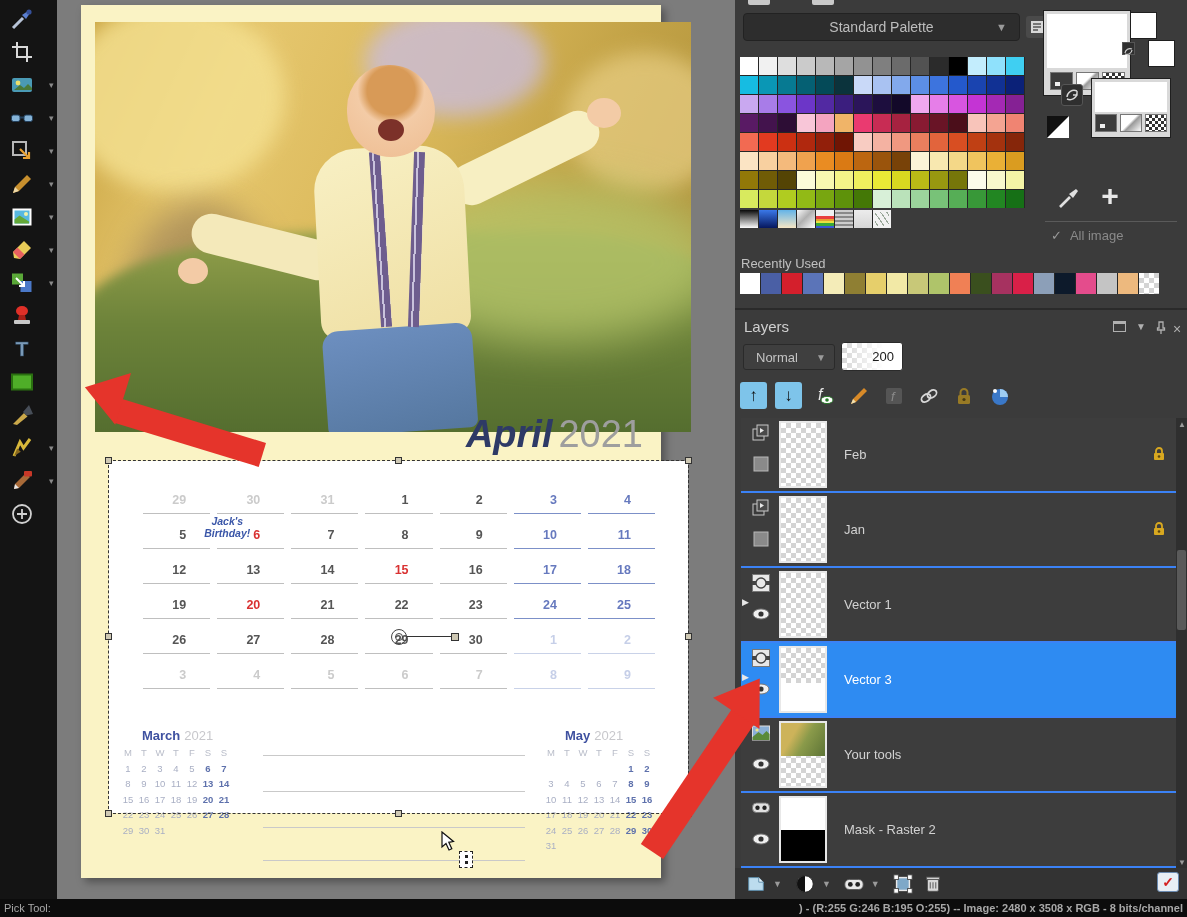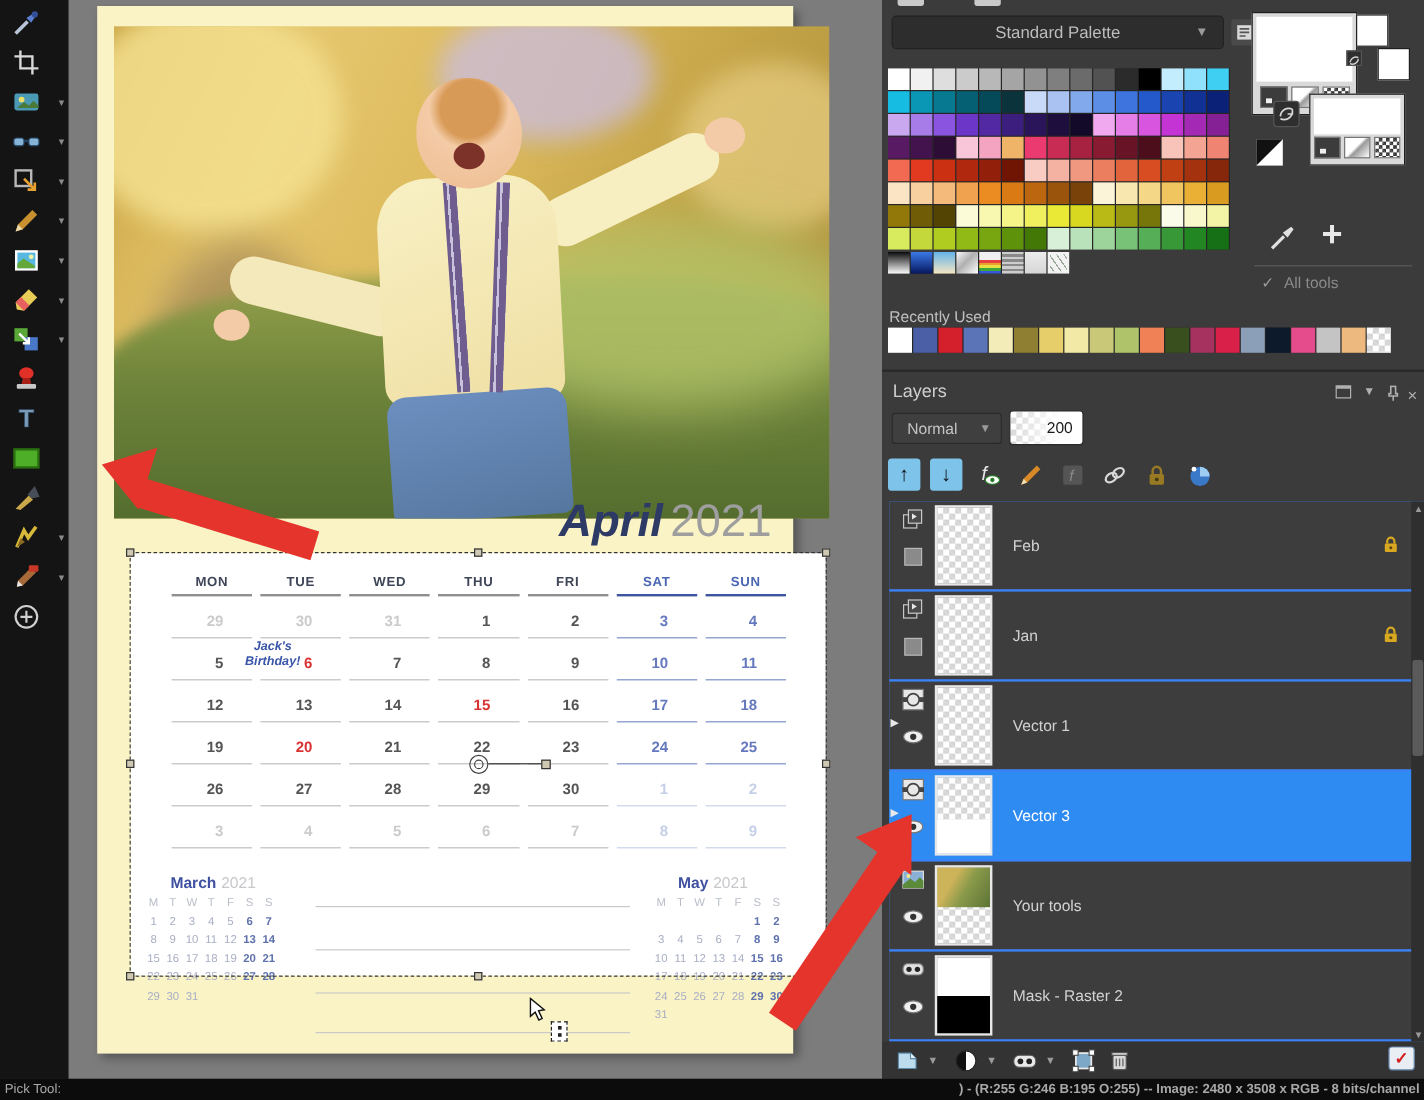--- a/index.html
+++ b/index.html
@@ -350,29 +350,20 @@
       <div class="baby" id="b-head"></div>
       <div class="baby" id="b-mouth"></div>
     </div>
 
     <div id="cal-title">
       <span class="m">April</span><span class="y">2021</span>
     </div>
 
     <div id="cal-rect">
       <div id="cal-grid">
-          <div class="cal-row">
-            <div class="cal-h">MON</div>
-            <div class="cal-h">TUE</div>
-            <div class="cal-h">WED</div>
-            <div class="cal-h">THU</div>
-            <div class="cal-h">FRI</div>
-            <div class="cal-h we">SAT</div>
-            <div class="cal-h we">SUN</div>
-          </div>
           <div class="cal-row">
             <div class="cal-c out">29</div>
             <div class="cal-c out">30</div>
             <div class="cal-c out">31</div>
             <div class="cal-c">1</div>
             <div class="cal-c">2</div>
             <div class="cal-c we">3</div>
             <div class="cal-c we">4</div>
           </div>
           <div class="cal-row">
@@ -731,21 +722,21 @@
       </svg>
   </div>
   <div id="mat-reset"></div>
   <svg id="mat-dropper" viewBox="0 0 24 24">
     <path d="M3 21 L13 11" stroke="#e0e0e0" stroke-width="2.6"></path>
     <path d="M12 8 l4 4 5 -7 -2 -2 z" fill="#e0e0e0"></path>
   </svg>
   <div id="mat-add">+</div>
   <div id="mat-divider"></div>
   <div id="all-tools">
-    <span class="chk">✓</span><span>All tools</span>
+    <span class="chk">✓</span><span>All image</span>
   </div>
 
   <div id="recent-label">Recently Used</div>
   <div id="recent-swatches">
       <div class="sw" style="background: rgb(255, 255, 255);"></div>
       <div class="sw" style="background: rgb(74, 95, 165);"></div>
       <div class="sw" style="background: rgb(212, 31, 44);"></div>
       <div class="sw" style="background: rgb(91, 116, 184);"></div>
       <div class="sw" style="background: rgb(244, 236, 184);"></div>
       <div class="sw" style="background: rgb(143, 127, 51);"></div>

